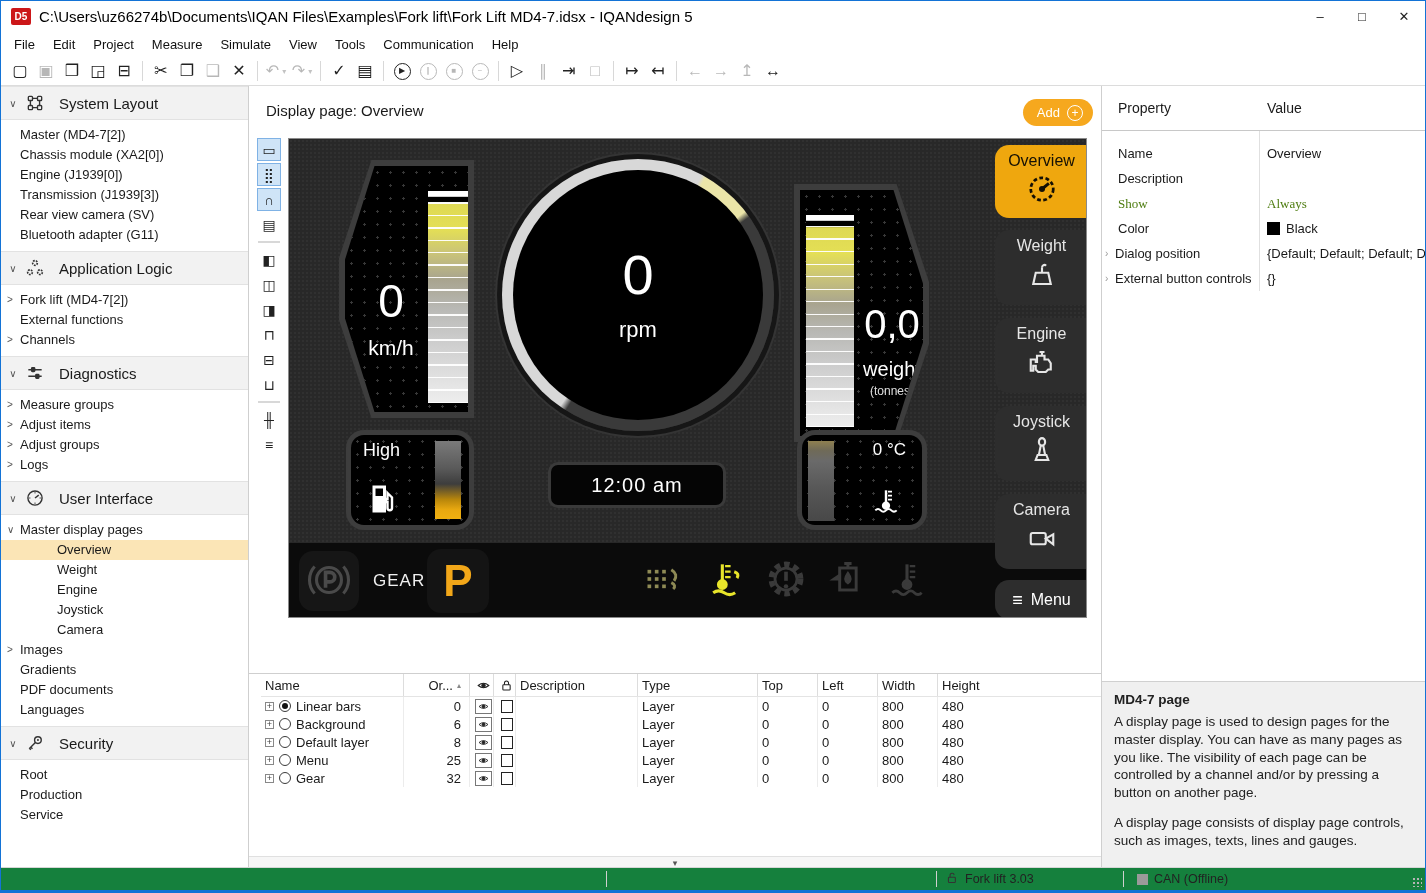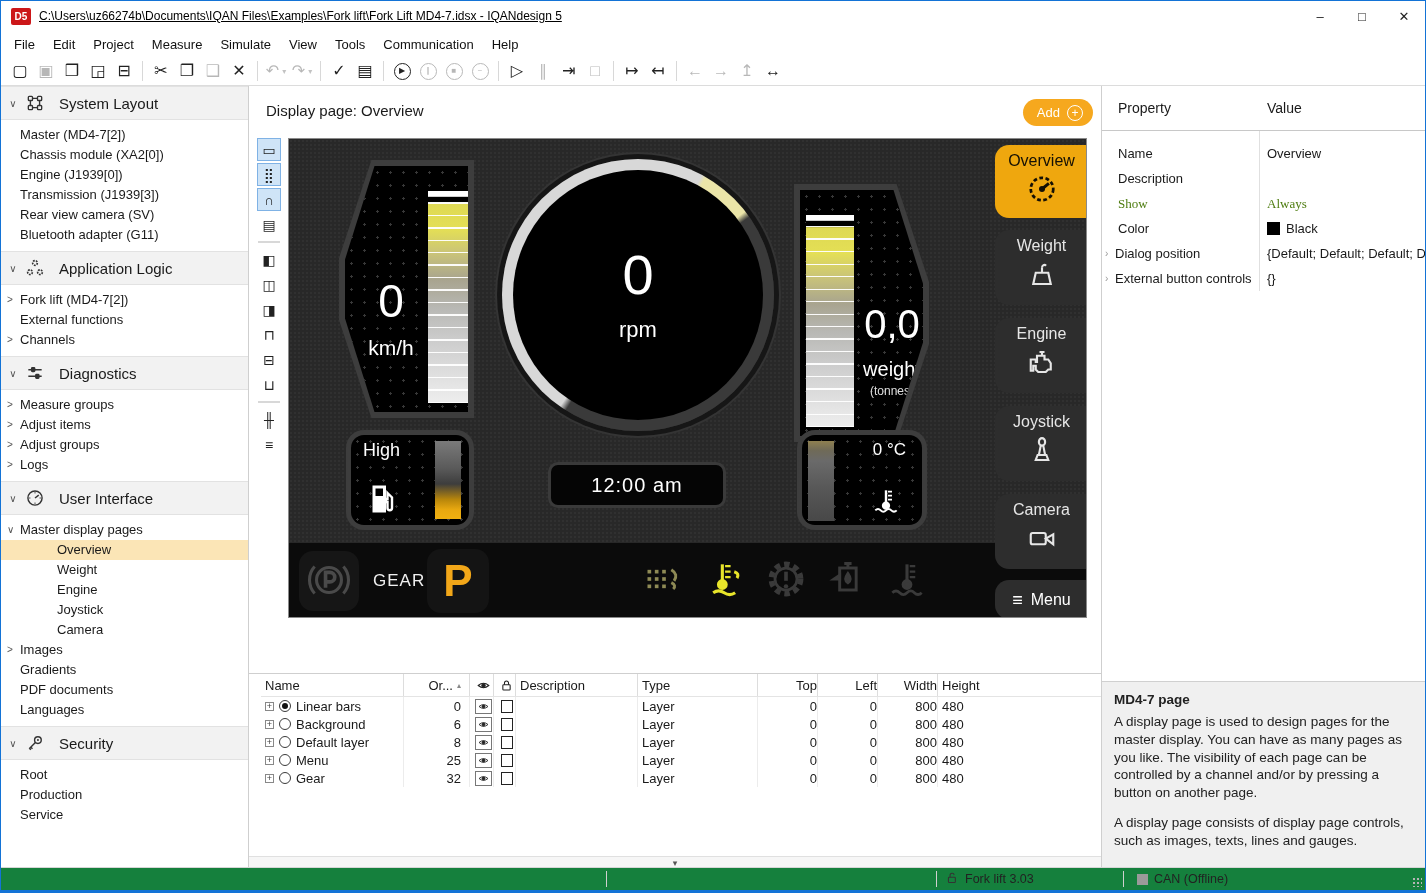--- a/index.html
+++ b/index.html
@@ -3,21 +3,21 @@
 <meta charset="utf-8">
 <style>
   * { margin:0; padding:0; box-sizing:border-box; }
   html,body { width:1426px; height:893px; }
   body { font-family:"Liberation Sans","DejaVu Sans",sans-serif; font-size:13px; color:#1a1a1a; background:#fff; }
   .window { width:1426px; height:893px; border:1px solid #1373d6; border-bottom:3px solid #1373d6; position:relative; background:#fff; overflow:hidden; }
 
   
   .titlebar { height:30px; display:flex; align-items:center; background:#fff; position:relative; }
   .appicon { width:20px; height:17px; background:#cc1719; color:#fff; font-size:10px; font-weight:bold; display:flex; align-items:center; justify-content:center; margin:0 8px 0 10px; border-radius:2px; }
-  .titletext { font-size:12px; color:#000;text-decoration:underline; }
+  .titletext { font-size:15px; color:#000; }
   .wincontrols { position:absolute; right:0; top:0; height:30px; display:flex; }
   .winbtn { width:42px; height:30px; display:flex; align-items:center; justify-content:center; font-size:13px; color:#222; }
 
   
   .menubar { height:26px; display:flex; align-items:center; background:#fff; padding-left:4px; }
   .menuitem { padding:0 9px; font-size:13px; color:#111; height:100%; display:flex; align-items:center; }
 
   
   .toolbar { height:29px; display:flex; align-items:center; background:#fff; border-bottom:1px solid #dcdcdc; padding-left:6px; }
   .tbtn { height:24px; min-width:24px; display:flex; align-items:center; justify-content:center; margin:0 1px; color:#222; }
@@ -130,21 +130,21 @@
   .t-menu .hamb { font-size:18px; margin-top:2px; }
   .t-menu .tlabel { margin-top:0; }
 
   
   .layers { position:absolute; left:0; top:587px; width:852px; height:196px; border-top:1px solid #cfcfcf; background:#fff; }
   .lt-hdr { display:flex; height:23px; align-items:center; border-bottom:1px solid #e4e4e4; margin-left:12px; }
   .lt-row { display:flex; height:18px; align-items:center; margin-left:12px; }
   .c { flex:none; padding-left:4px; overflow:hidden; white-space:nowrap; border-left:1px solid #ececec; height:100%; display:flex; align-items:center; }
   .lt-hdr .c { border-left:1px solid #dddddd; }
   .c.first { border-left:none; }
-  .c-name{width:142px;} .c-order{width:66px; justify-content:flex-end; padding-right:8px;} .c-eye{width:24px; justify-content:center;} .c-lock{width:22px; justify-content:center;} .c-desc{width:122px;} .c-type{width:120px;} .c-num{width:60px;justify-content:flex-end;} .c-h{width:64px;align-items:center;}
+  .c-name{width:142px;} .c-order{width:66px; justify-content:flex-end; padding-right:8px;} .c-eye{width:24px; justify-content:center;} .c-lock{width:22px; justify-content:center;} .c-desc{width:122px;} .c-type{width:120px;} .c-num{width:60px;} .c-h{width:64px;align-items:center;}
   .sortasc { font-size:8px; color:#888; margin-left:4px; }
   .plusbox { width:9px; height:9px; border:1px solid #888; font-size:9px; line-height:7px; text-align:center; color:#444; flex:none; }
   .radio { width:12px; height:12px; border:1.3px solid #3a3a3a; border-radius:50%; margin:0 5px 0 5px; flex:none; position:relative; }
   .radio.on::after { content:""; position:absolute; inset:2px; background:#111; border-radius:50%; }
   .eyebox { width:17px; height:15px; border:1px solid #777; background:#fff; display:flex; align-items:center; justify-content:center; }
   .eyebox svg { width:13px; height:11px; }
   .lockbox { width:12px; height:13px; border:1.2px solid #222; background:#fff; }
   .hdricon svg { width:13px; height:13px; }
   .lt-splitter { position:absolute; left:0; bottom:0; width:100%; height:13px; background:#f6f6f6; border-top:1px solid #e0e0e0; display:flex; justify-content:center; align-items:center; }
   .lt-splitter .tri { font-size:9px; color:#555; line-height:1; }

